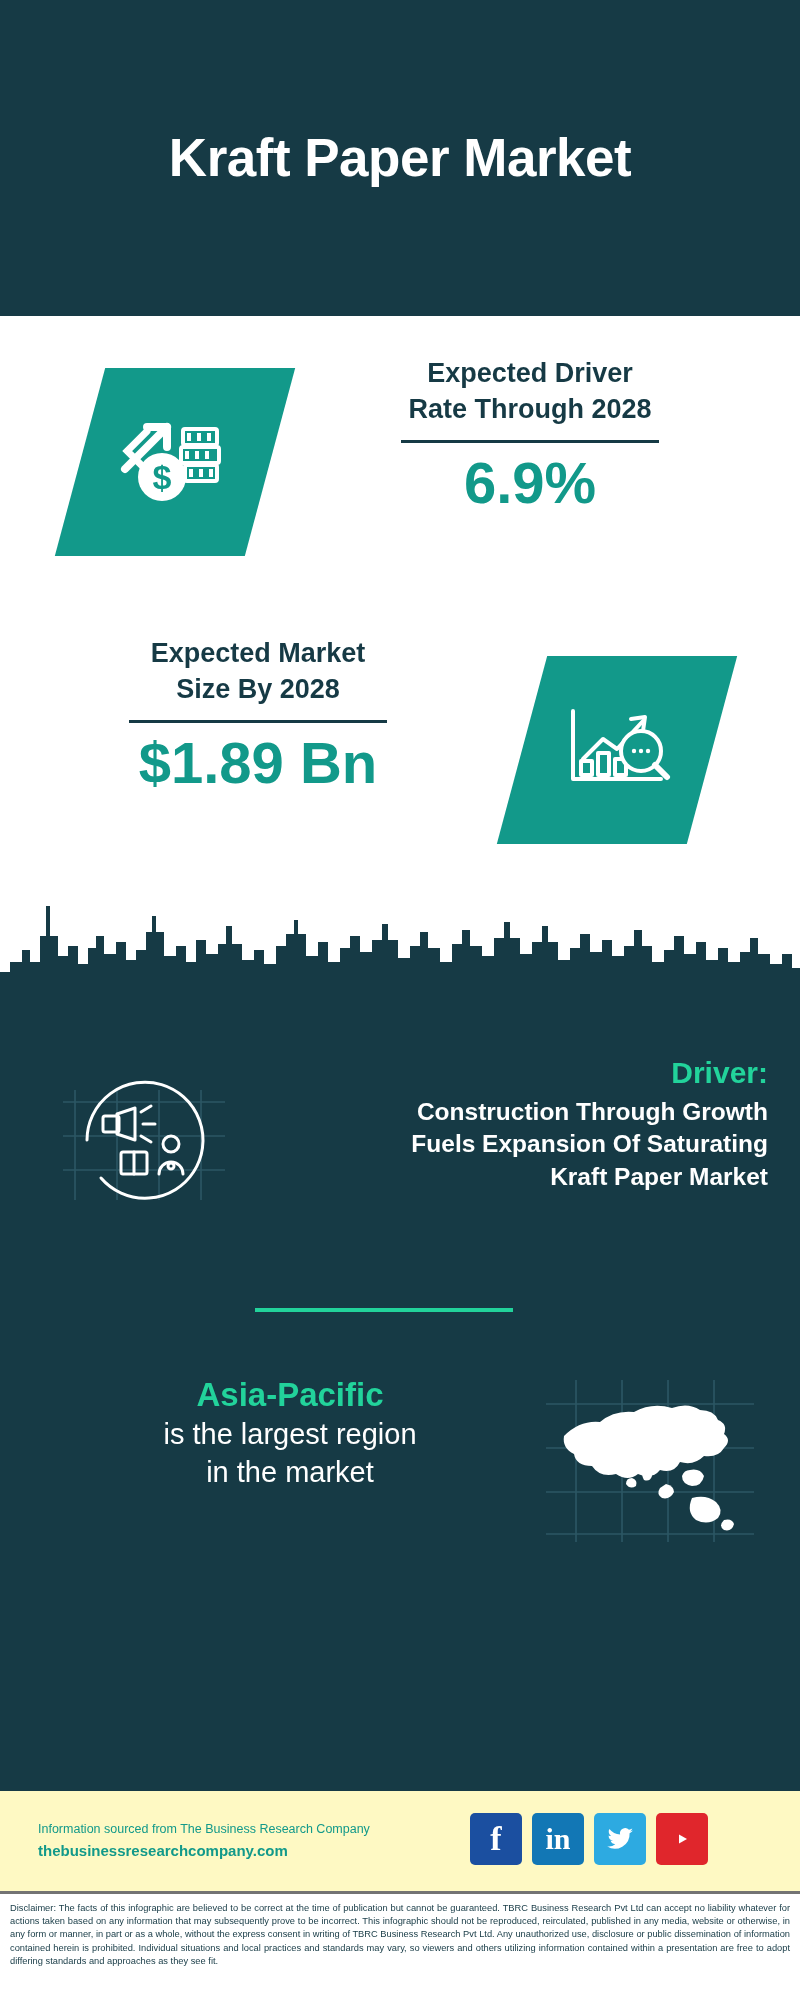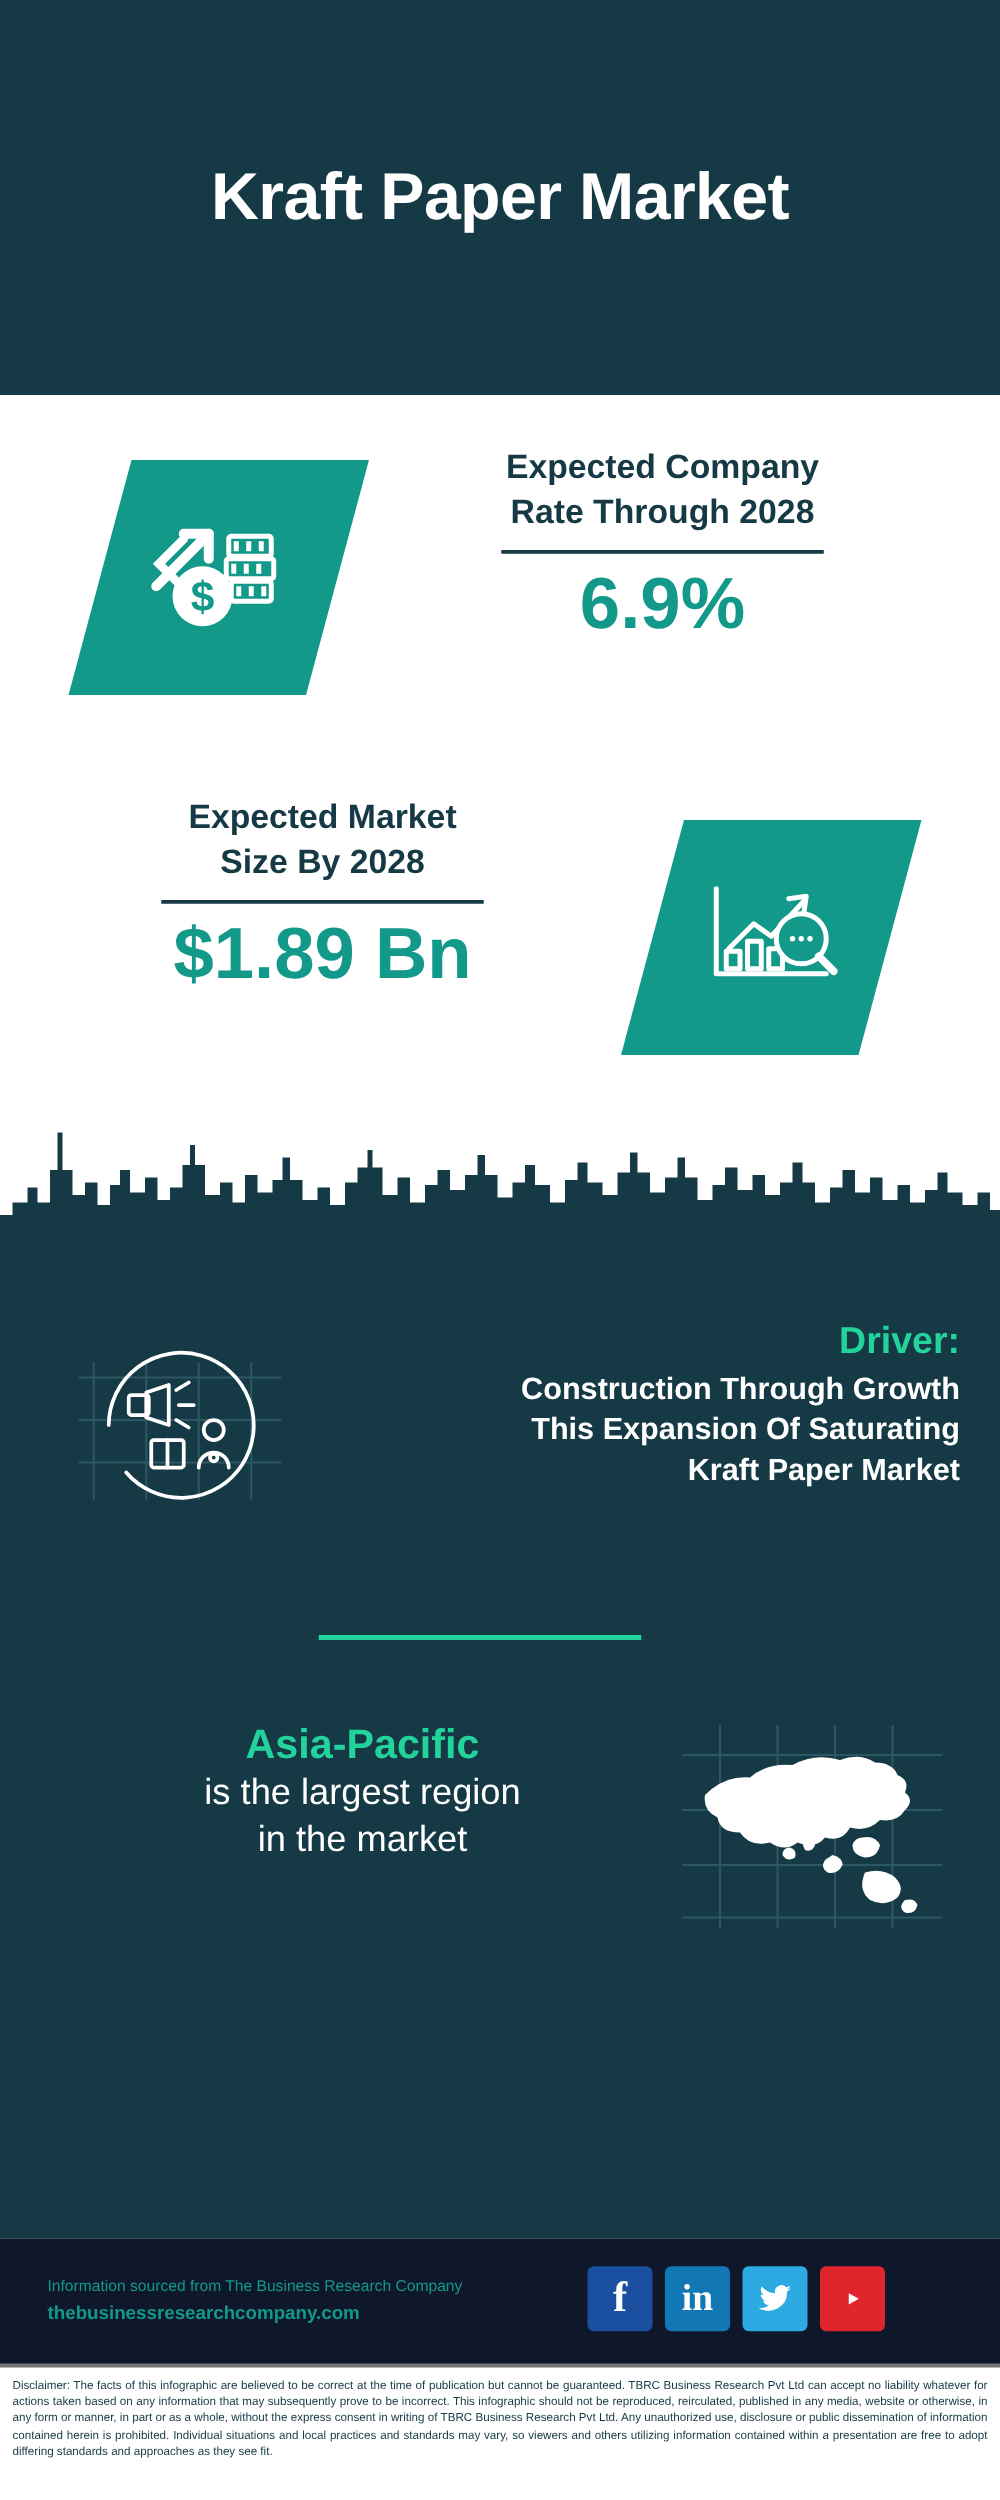--- a/index.html
+++ b/index.html
@@ -127,21 +127,21 @@
   }
   .region-sub {
     color: #ffffff;
     font-size: 29px;
     line-height: 1.3;
   }
   .map-wrap { position: absolute; left: 540px; top: 0px; width: 220px; height: 175px; }
 
   
   .footer {
-    background: #0f172a;
+    background: #fef9c3;
     height: 100px;
     position: relative;
     display: flex;
     align-items: center;
   }
   .footer-text {
     margin-left: 38px;
     width: 420px;
   }
   .footer-line1 { color: #12998a; font-size: 12.5px; line-height: 1.6; }
@@ -205,21 +205,21 @@
               <line x1="96" y1="62" x2="96" y2="70"></line>
             </g>
 
             <circle cx="47" cy="70" r="24" fill="#ffffff"></circle>
             <text x="47" y="82" font-size="34" font-family="Liberation Sans, sans-serif" font-weight="bold" fill="#12998a" text-anchor="middle">$</text>
           </svg>
         </div>
       </div>
       <div class="stat-block">
         <div class="stat-label">
-          <div>Expected Company</div>
+          <div>Expected Driver</div>
           <div>Rate Through 2028</div>
         </div>
         <div class="rule"></div>
         <div class="stat-value">6.9%</div>
       </div>
     </div>
 
     <div class="row2">
       <div class="stat-block">
         <div class="stat-label">
@@ -278,21 +278,21 @@
             <circle cx="116" cy="66" r="8"></circle>
             <path d="M104 96 a12 12 0 0 1 24 0"></path>
             <circle cx="116" cy="88" r="3"></circle>
           </g>
         </svg>
       </div>
       <div class="driver-text">
         <div class="driver-head">Driver:</div>
         <div class="driver-body">
           <div>Construction Through Growth</div>
-          <div>This Expansion Of Saturating</div>
+          <div>Fuels Expansion Of Saturating</div>
           <div>Kraft Paper Market</div>
         </div>
       </div>
     </div>
 
     <div class="divider"></div>
 
     <div class="region-section">
       <div class="region-text">
         <div class="region-head">Asia-Pacific</div>

